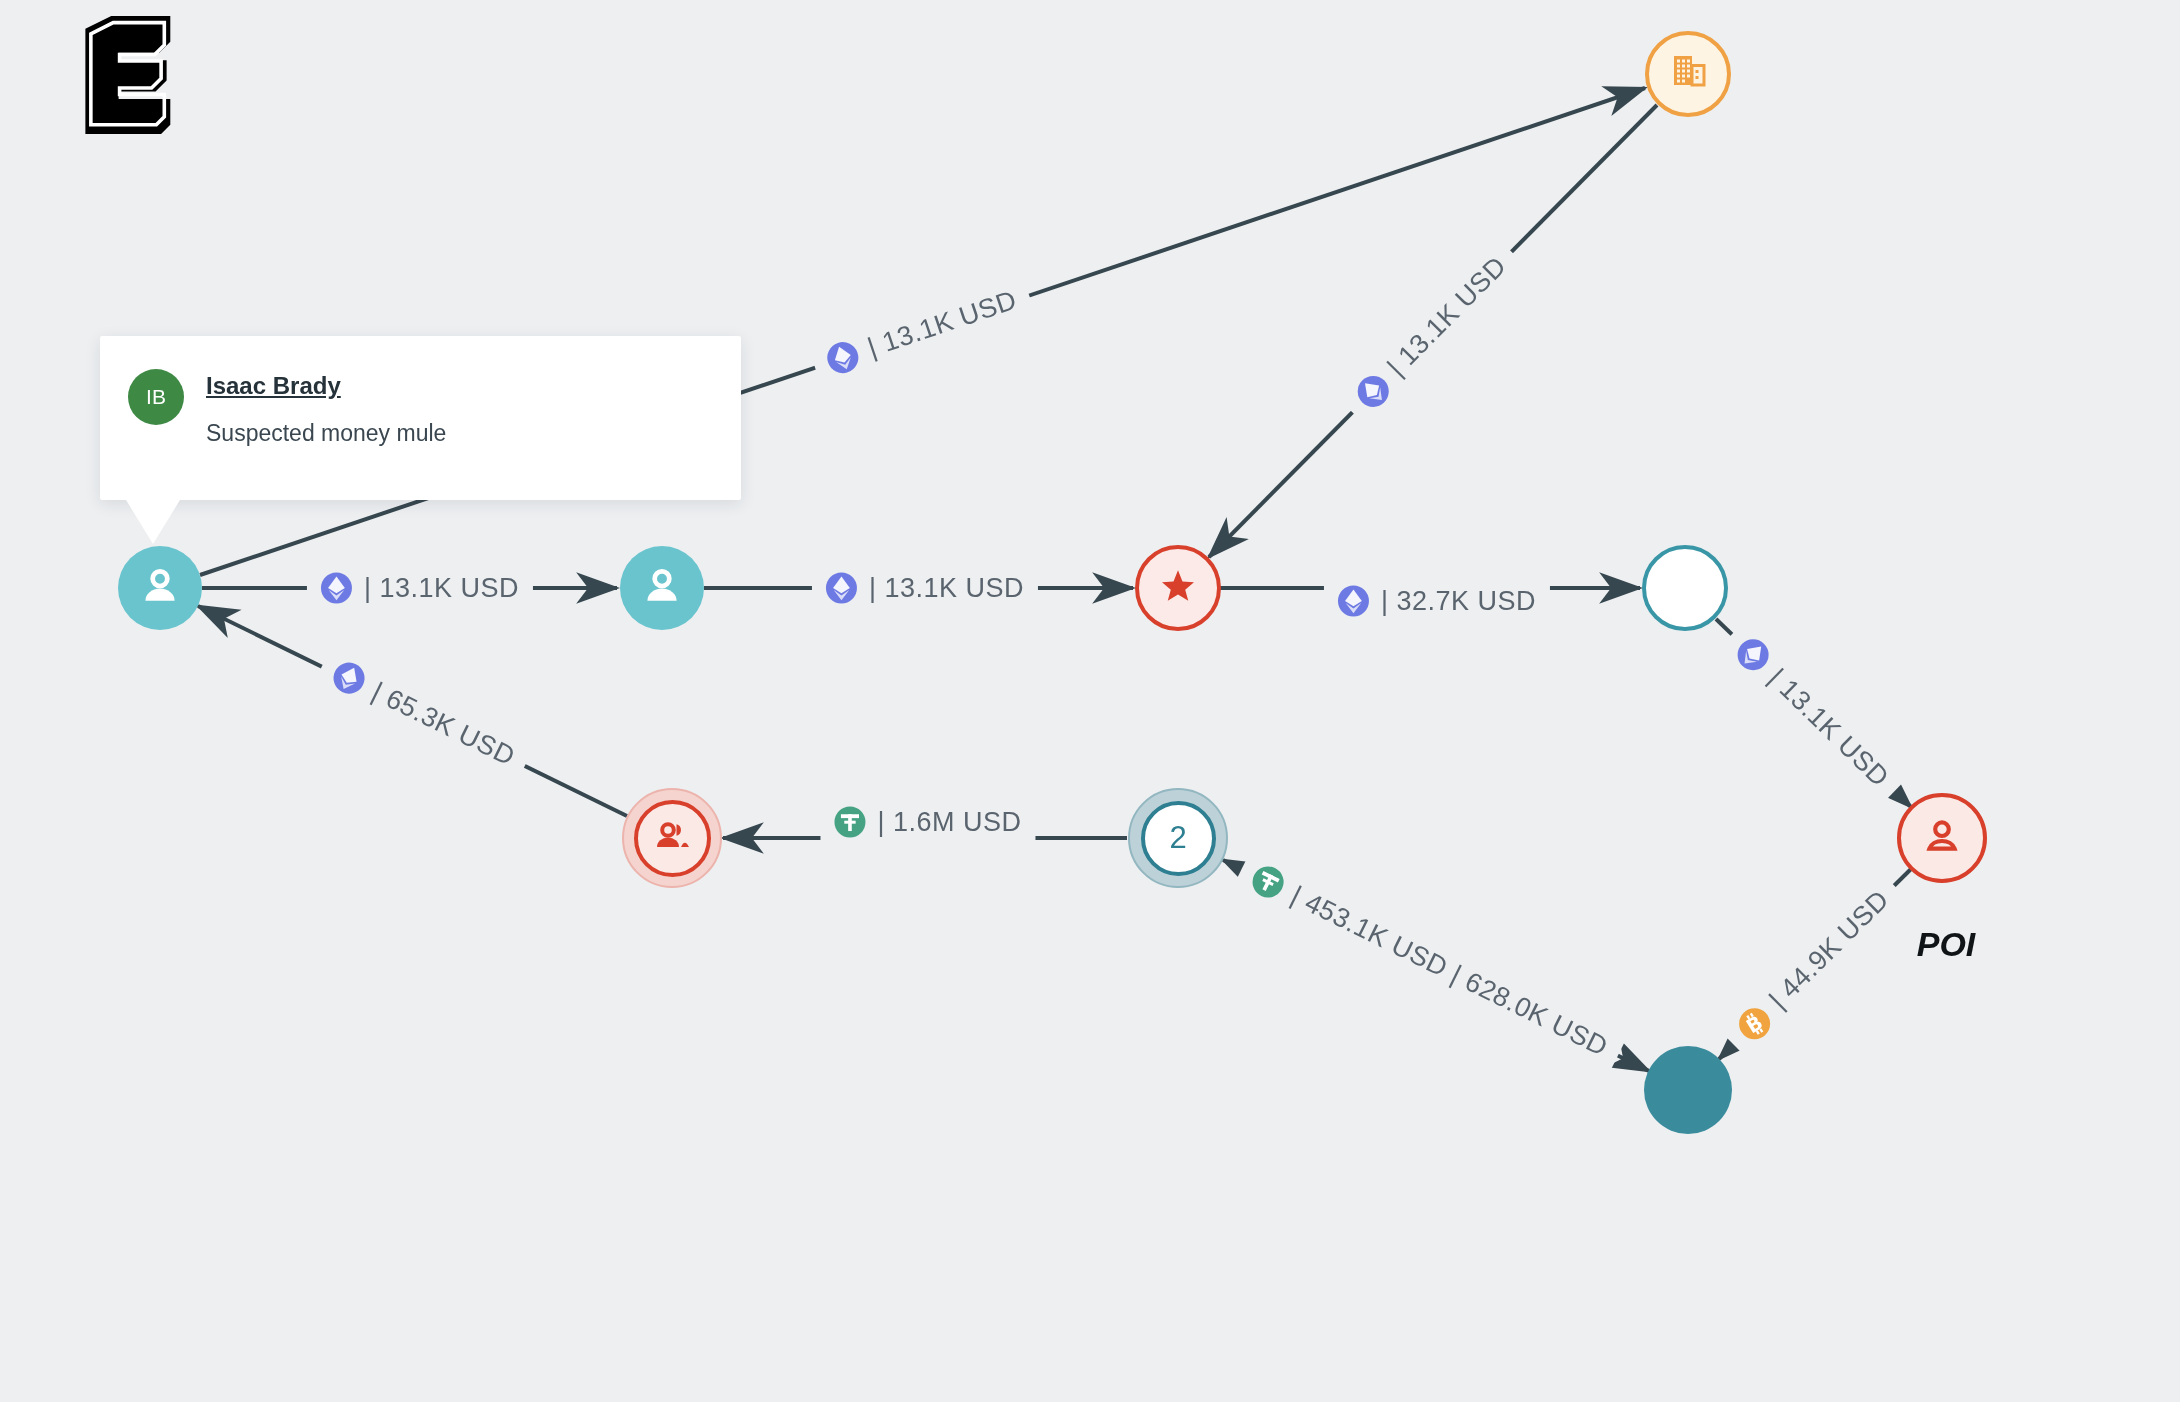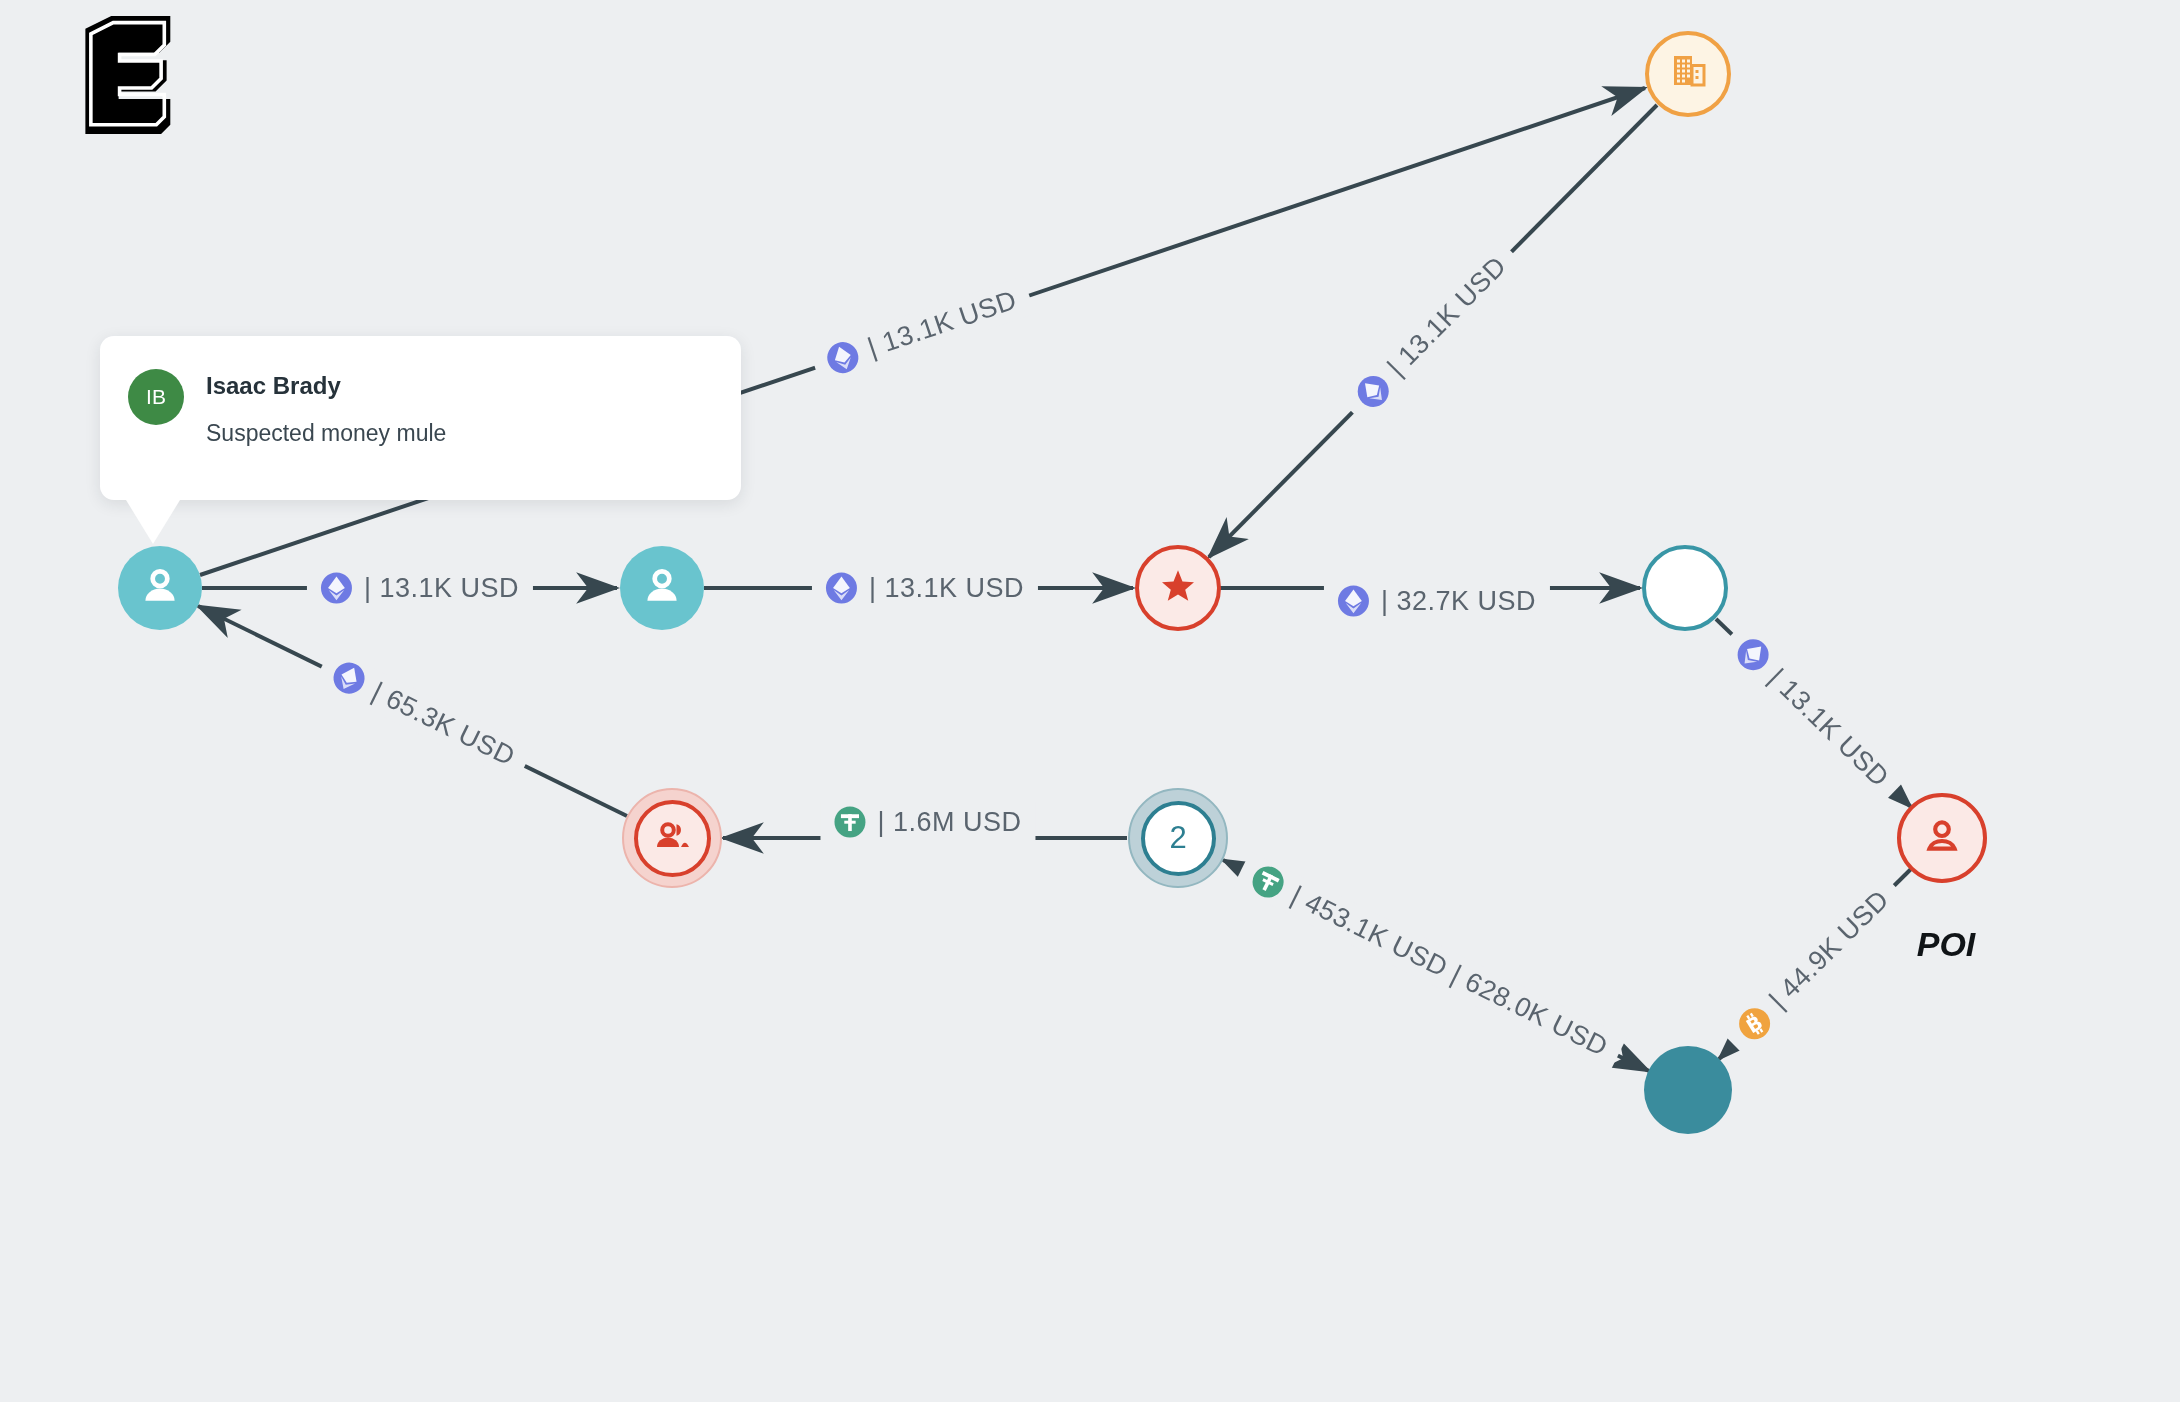--- a/index.html
+++ b/index.html
@@ -40,33 +40,33 @@
   .node-cluster-inner{width:75px;height:75px;border-radius:50%;background:#fff;
         border:4px solid #2D7F91;display:flex;align-items:center;justify-content:center;box-sizing:border-box;
         font-size:31px;color:#2D7F91;}
   .node-caption{
     position:absolute;z-index:3;transform:translate(-50%,-50%);
     font-style:italic;font-weight:700;font-size:34px;color:#101417;white-space:nowrap;
   }
   
   #tooltip{
     position:absolute;left:100px;top:336px;width:641px;height:164px;z-index:5;
-    background:#fff;border-radius:14px;box-shadow:0 4px 16px rgba(25,35,45,.10);
+    background:#fff;border-radius:2px;box-shadow:0 4px 16px rgba(25,35,45,.10);
   }
   #tooltip .tail{
     position:absolute;left:26px;top:100%;width:0;height:0;
     border-left:27px solid transparent;border-right:27px solid transparent;
     border-top:44px solid #fff;
   }
   #tooltip .avatar{
     position:absolute;left:28px;top:33px;width:56px;height:56px;border-radius:50%;
     background:#3E8A45;color:#fff;font-size:21px;
     display:flex;align-items:center;justify-content:center;
   }
-  #tooltip .tt-name{position:absolute;left:106px;top:36px;font-size:24px;font-weight:700;color:#26323A;}
+  #tooltip .tt-name{position:absolute;left:106px;top:36px;font-size:24px;font-weight:700;color:#26323A;text-decoration:underline;}
   #tooltip .tt-desc{position:absolute;left:106px;top:84px;font-size:23px;color:#3A4750;text-align:center;}
   
   #logo{position:absolute;left:78px;top:14px;z-index:6;}
 </style>
 </head>
 <body>
 
 <div id="canvas">
 
   <svg id="edge-layer" width="2180" height="1402">

